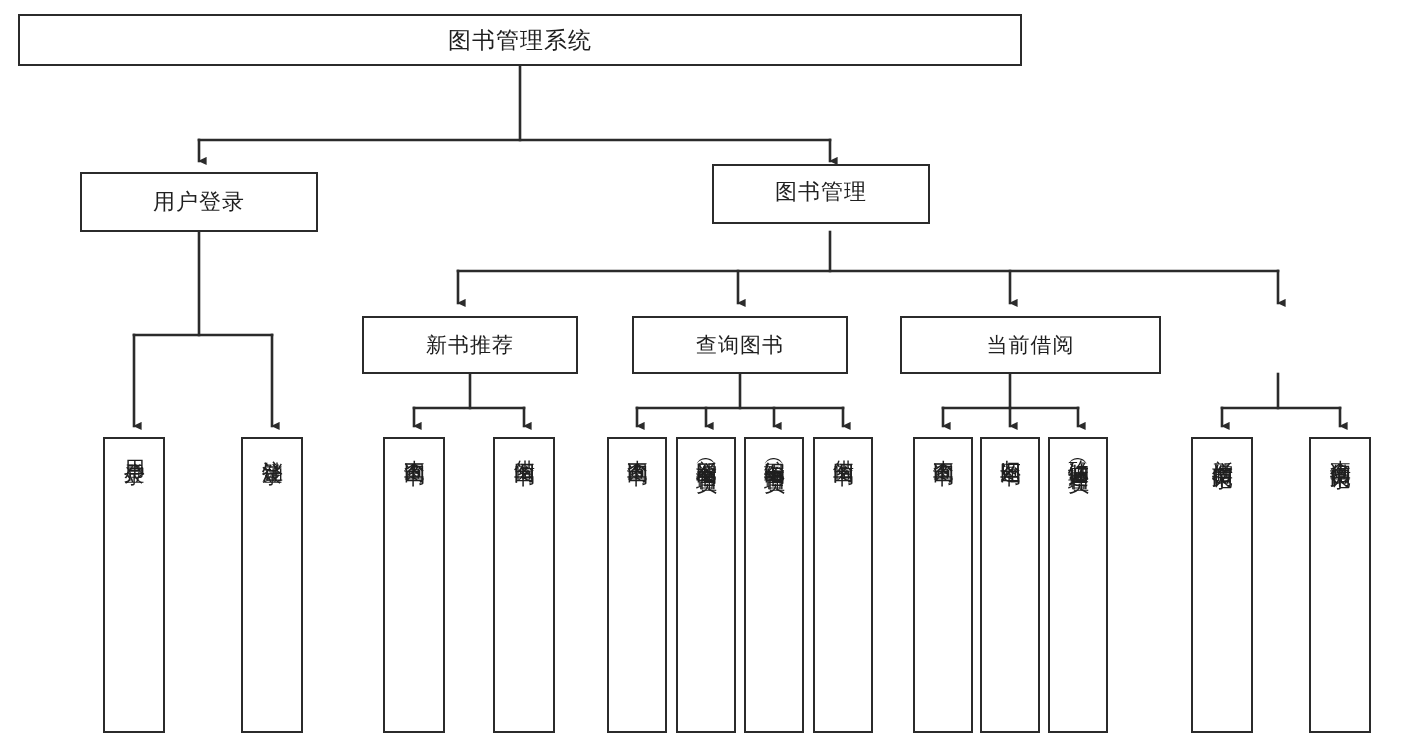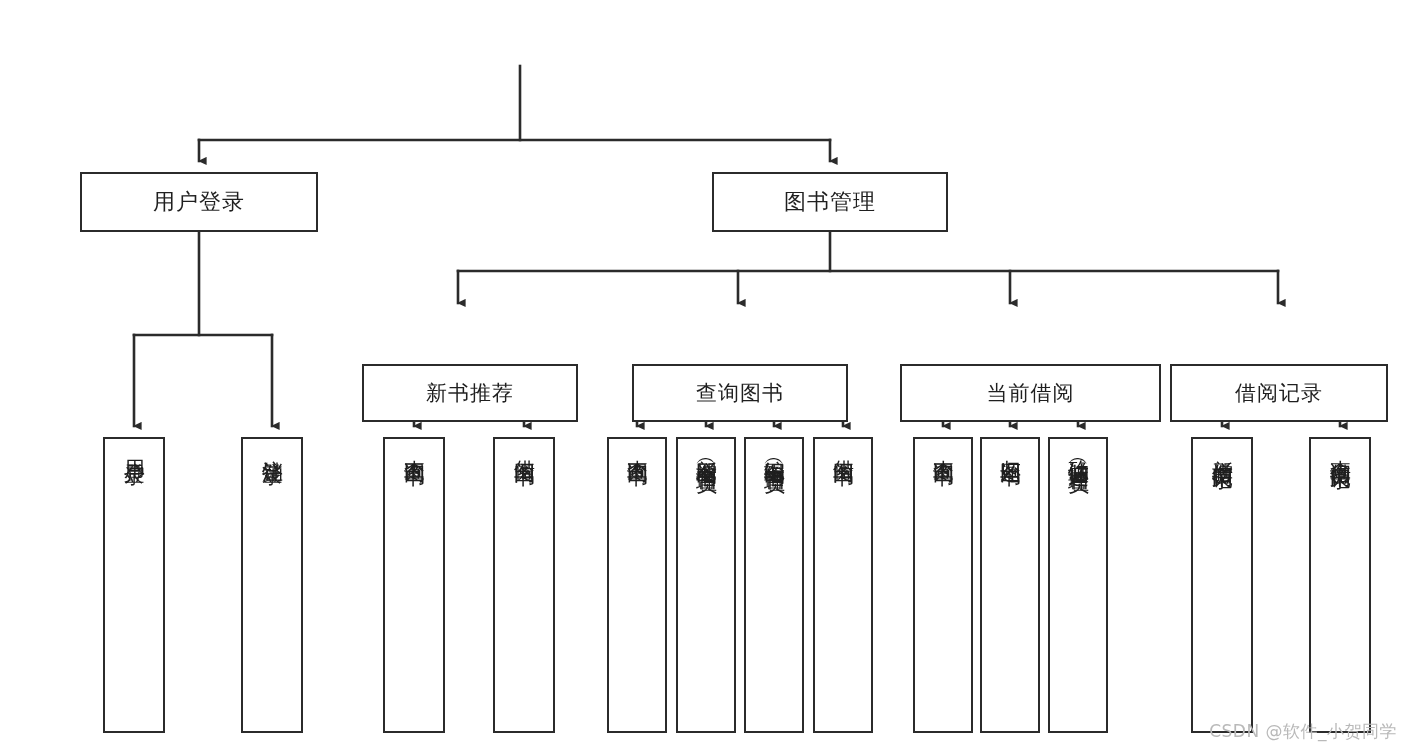--- a/index.html
+++ b/index.html
@@ -43,21 +43,20 @@
     letter-spacing: 1px;
   }
   .node-root {
     font-size: 23px;
   }
   .node-l1 {
     font-size: 22px;
   }
   .node-l2 {
     font-size: 21px;
-    margin-top: 48px;
   }
   .node-leaf {
     align-items: flex-start;
     padding-top: 4px;
   }
   .node-leaf .node-label {
     writing-mode: vertical-rl;
     text-orientation: upright;
     font-size: 21px;
     line-height: 1.18;
@@ -124,44 +123,44 @@
       <path d="M1010,408 L1010,426" marker-end="url(#arrowhead)"></path>
       <path d="M1078,408 L1078,426" marker-end="url(#arrowhead)"></path>
 
       <path d="M1278,374 L1278,408"></path>
       <path d="M1222,408 L1340,408"></path>
       <path d="M1222,408 L1222,426" marker-end="url(#arrowhead)"></path>
       <path d="M1340,408 L1340,426" marker-end="url(#arrowhead)"></path>
     </g>
   </svg>
 
+  <div class="node node-root" style="left:18px; top:14px; width:1004px; height:52px;">
+    <span class="node-label">图书管理系统</span>
+  </div>
 
   <div class="node node-l1" style="left:80px; top:172px; width:238px; height:60px;">
     <span class="node-label">用户登录</span>
   </div>
 
-  <div class="node node-l1" style="left:712px; top:172px; width:236px; height:60px;">
+  <div class="node node-l1" style="left:712px; top:164px; width:218px; height:60px;font-family:Liberation Mono, monospace;">
     <span class="node-label">图书管理</span>
   </div>
 
   <div class="node node-l2" style="left:362px; top:316px; width:216px; height:58px;">
     <span class="node-label">新书推荐</span>
   </div>
 
   <div class="node node-l2" style="left:632px; top:316px; width:216px; height:58px;">
     <span class="node-label">查询图书</span>
   </div>
 
   <div class="node node-l2" style="left:900px; top:316px; width:261px; height:58px;">
     <span class="node-label">当前借阅</span>
   </div>
 
-  <div class="node node-l2" style="left:1170px; top:316px; width:218px; height:58px;">
-    <span class="node-label">借阅记录</span>
-  </div>
 
   <div class="node node-leaf" style="left:103px; top:437px; width:62px; height:296px;">
     <span class="node-label">用户登录</span>
   </div>
 
   <div class="node node-leaf" style="left:241px; top:437px; width:62px; height:296px;">
     <span class="node-label">注销登录</span>
   </div>
 
   <div class="node node-leaf" style="left:383px; top:437px; width:62px; height:296px;">
@@ -201,15 +200,14 @@
   </div>
 
   <div class="node node-leaf" style="left:1191px; top:437px; width:62px; height:296px;">
     <span class="node-label">新增借阅记录</span>
   </div>
 
   <div class="node node-leaf" style="left:1309px; top:437px; width:62px; height:296px;">
     <span class="node-label">查询借阅记录</span>
   </div>
 
-  <div class="watermark">CSDN @软件_小贺同学</div>
 
 </div>
 
 </body></html>

